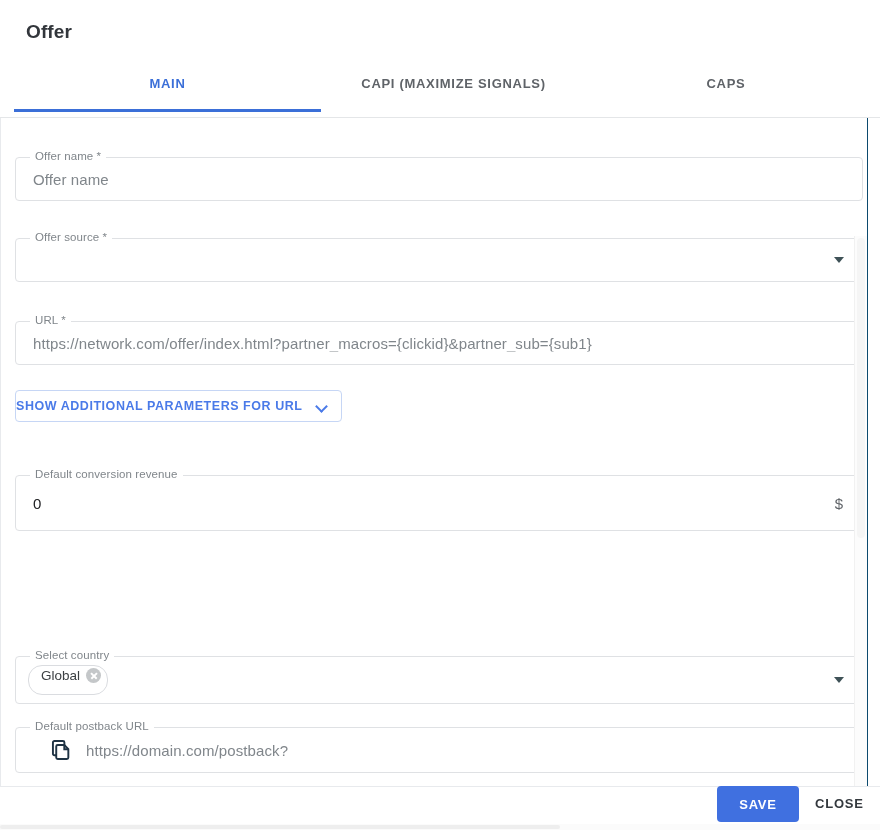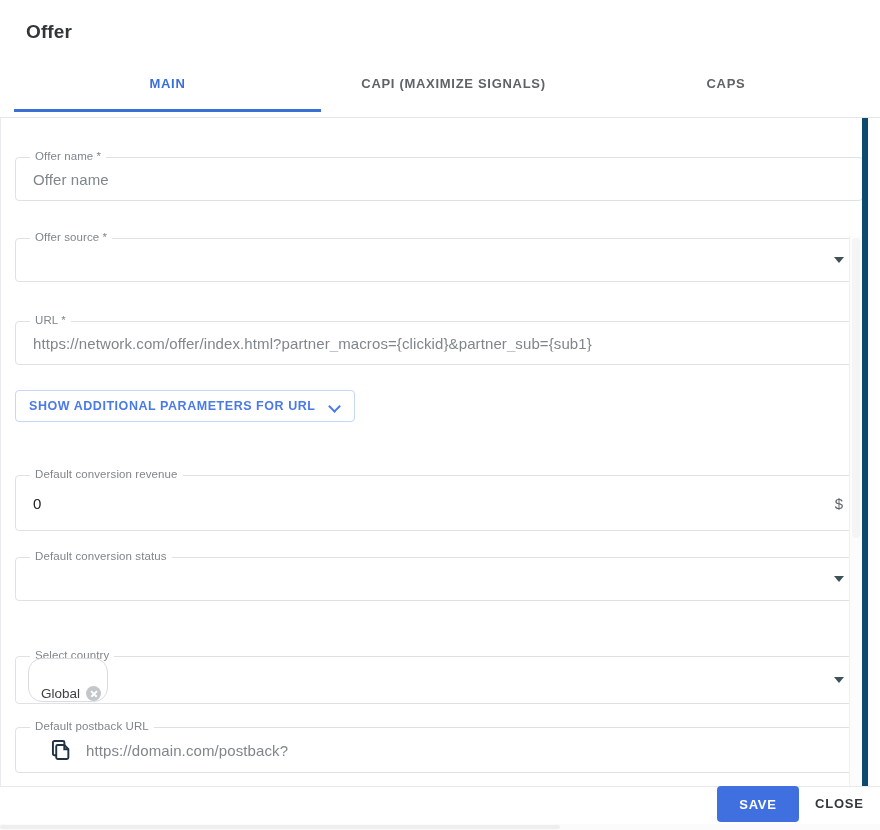--- a/index.html
+++ b/index.html
@@ -80,21 +80,21 @@
 
   
   .form-card {
     position: absolute;
     left: 0;
     top: 118px;
     width: 868px;
     height: 668px;
     box-sizing: border-box;
     border-left: 1px solid #e8eaed;
-    border-right: 6px solid #0c4a6e;
+    border-right: 1px solid #0c4a6e;
     background: #ffffff;
     overflow: hidden;
   }
 
   .field {
     position: absolute;
     left: 14px;
     box-sizing: border-box;
     border: 1px solid #dfe1e4;
     border-radius: 4px;
@@ -155,21 +155,21 @@
   #field-status         { top: 439px; width: 848px; height: 44px; }
   #field-country        { top: 521px; width: 848px; height: 48px; margin-top: 17px; }
   #field-postback       { top: 609px; width: 848px; height: 46px; }
 
   
   .outline-btn {
     position: absolute;
     left: 14px;
     top: 272px;
     height: 32px;
-    padding: 0 13px 0 13px;
+    padding: 0 13px 0 0;
     box-sizing: border-box;
     display: flex;
     align-items: center;
     gap: 14px;
     border: 1px solid #c6d6f5;
     border-radius: 4px;
     background: #ffffff;
     color: #4a7ae8;
     font-size: 12.5px;
     font-weight: bold;
@@ -194,23 +194,23 @@
     transform: rotate(45deg);
   }
 
   
   .chip {
     position: absolute;
     left: 12px;
     top: 50%;
     transform: translateY(-50%);
     height: 26px;
-    padding: 16px 6px 0 12px;
+    padding: 2px 6px 0 12px;
     display: flex;
-    align-items: flex-end;
+    align-items: flex-start;
     gap: 6px;
     border: 1px solid #dadce0;
     border-radius: 14px;
     background: #ffffff;
     font-size: 13.5px;
     color: #3c4043;
     white-space: nowrap;
   }
   .chip-remove {
     width: 15px;
@@ -361,25 +361,20 @@
       <span>SHOW ADDITIONAL PARAMETERS FOR URL</span>
       <span class="chev"></span>
     </div>
 
     <div class="field" id="field-revenue">
       <span class="legend">Default conversion revenue</span>
       <span class="value filled">0</span>
       <span class="suffix-dollar">$</span>
     </div>
 
-    <div class="field" id="field-status">
-      <span class="legend">Default conversion status</span>
-      <span class="value placeholder"></span>
-      <span class="select-arrow"></span>
-    </div>
 
     <div class="field" id="field-country">
       <span class="legend">Select country</span>
       <span class="chip">
         <span>Global</span>
         <span class="chip-remove"></span>
       </span>
       <span class="select-arrow"></span>
     </div>
 

